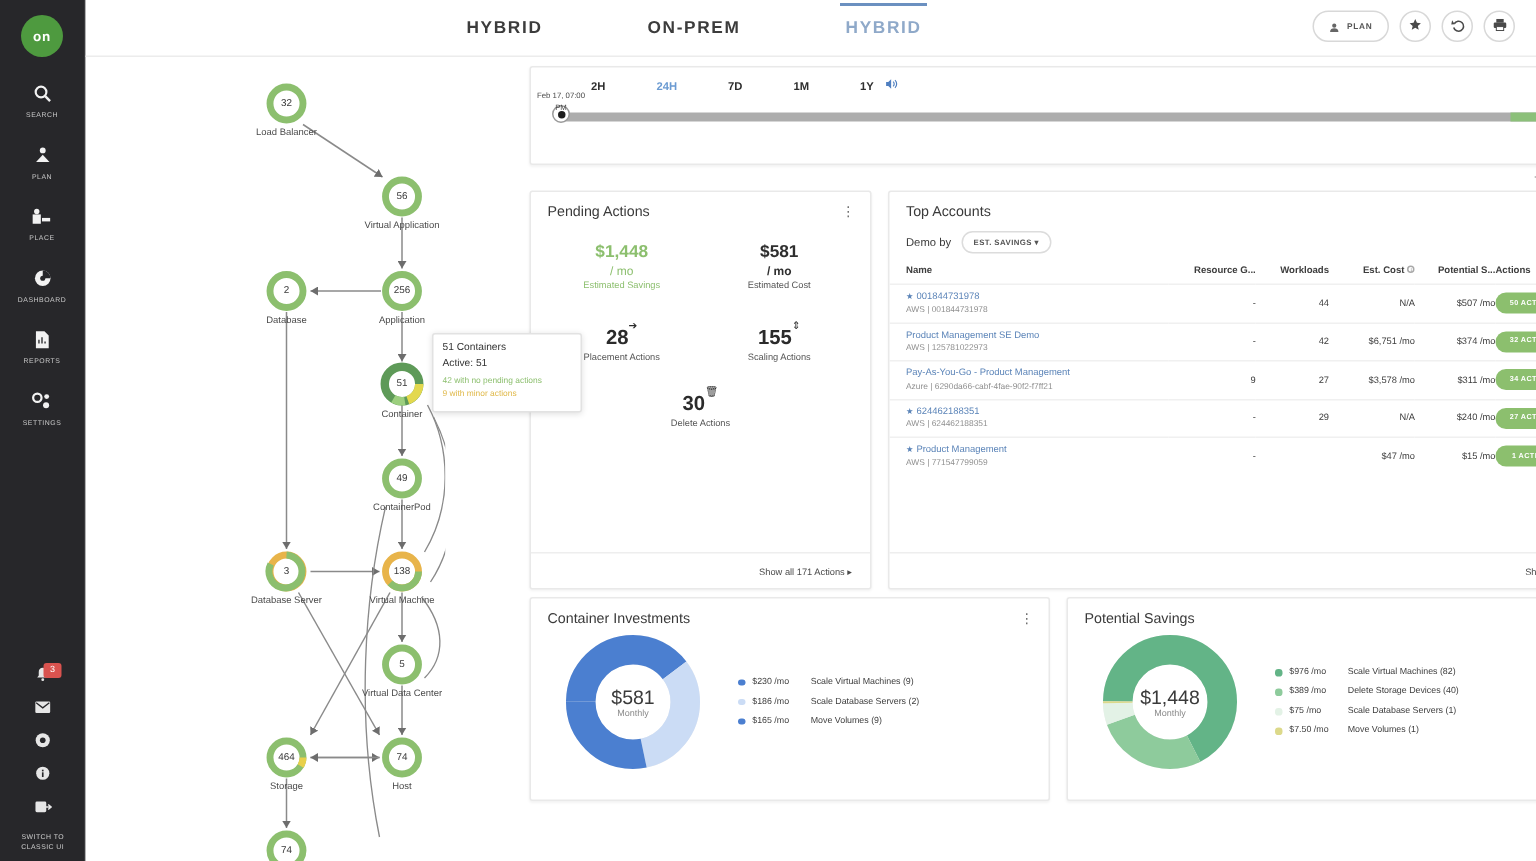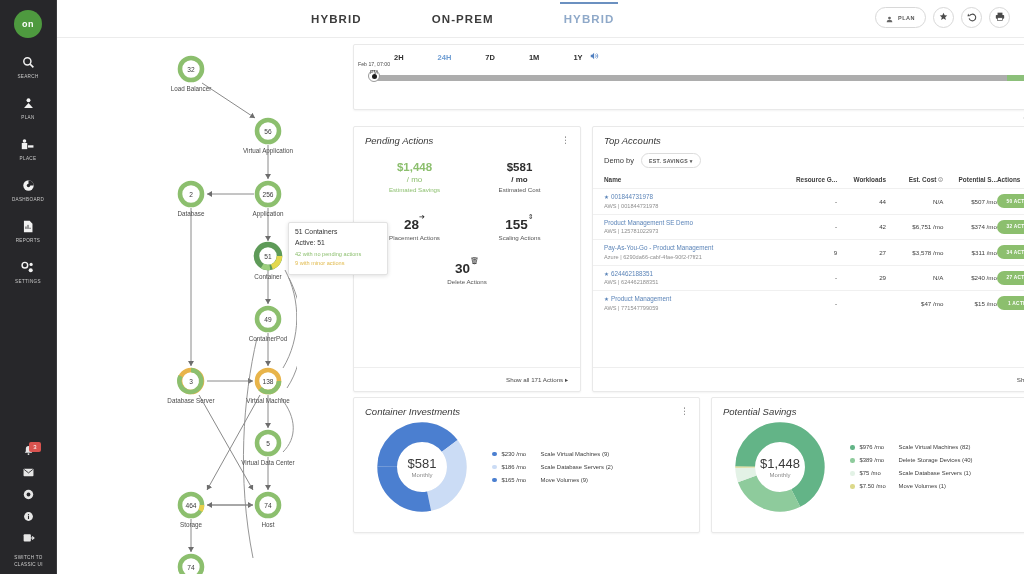--- a/index.html
+++ b/index.html
@@ -170,21 +170,21 @@
     text-align: right; font-size: 5.6px; color: #8a8a8a;
     margin-top: 5px; padding-right: 4px; cursor: pointer;
   }
 
   .row { display: flex; gap: 11px; margin-top: 5px; }
 
   .card-head {
     display: flex; align-items: center; justify-content: space-between;
     padding: 8px 10px 0 11px;
   }
-  .card-title { font-size: 9.5px; color: #3a3a3a; font-style: italic; }
+  .card-title { font-size: 9.5px; color: #3a3a3a; }
   .kebab { color: #6a6a6a; font-size: 9px; cursor: pointer; letter-spacing: 0; line-height: 9px; }
 
   
   .pending { width: 228px; height: 266px; position: relative; }
   .pa-grid { padding: 14px 8px 0 8px; }
   .pa-top { display: flex; }
   .pa-cell { flex: 1; text-align: center; }
   .pa-money { font-size: 11.5px; font-weight: bold; line-height: 14px; }
   .pa-money.green { color: #8cbf6e; }
   .pa-money.dark { color: #2f2f2f; }

